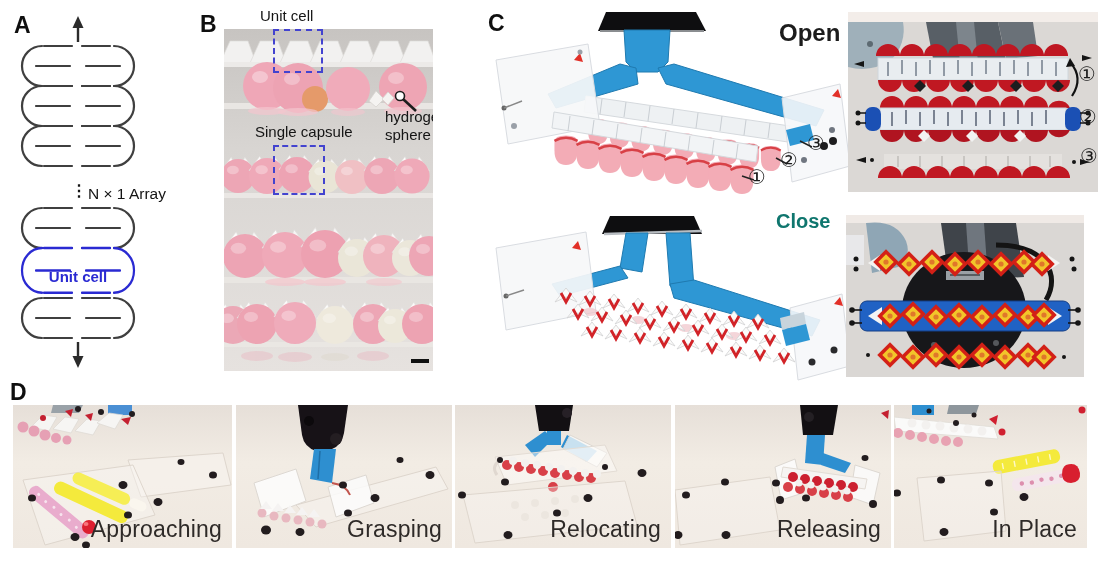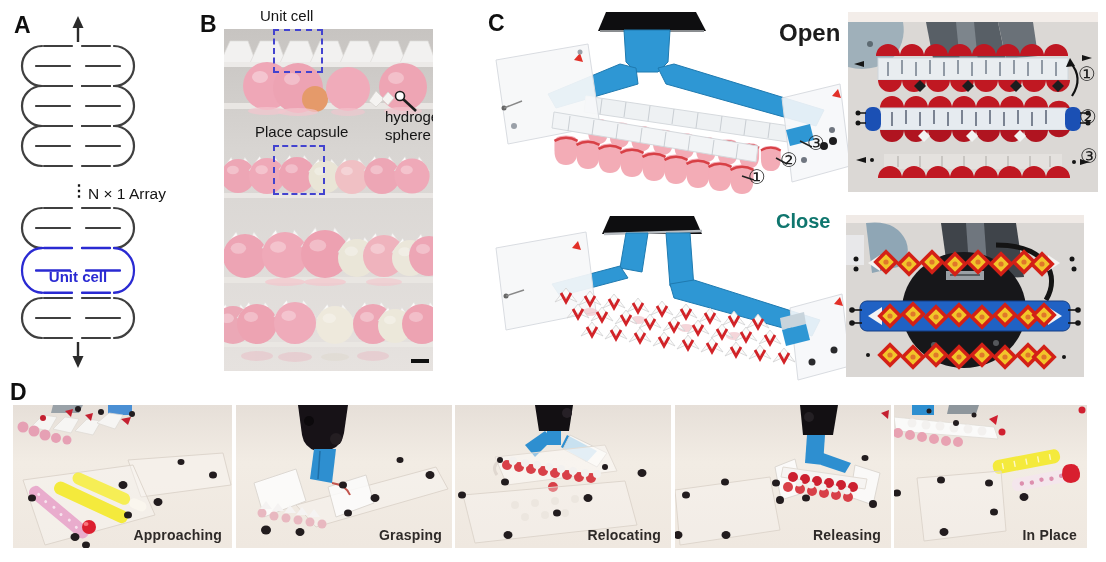--- a/index.html
+++ b/index.html
@@ -2,21 +2,21 @@
 <html><head>
 <meta charset="utf-8">
 <style>
   html,body{margin:0;padding:0;background:#fff;}
   #fig{position:relative;width:1106px;height:562px;background:#fff;overflow:hidden;
        font-family:"Liberation Sans",sans-serif;}
   .abs{position:absolute;}
   .plabel{position:absolute;font-weight:700;font-size:23px;color:#0f0f0f;line-height:1;}
   .smalltext{position:absolute;font-size:15px;color:#141414;line-height:1.1;}
   .photo{position:absolute;overflow:hidden;background:#dcd9d6;}
-  .cap{position:absolute;right:10px;bottom:5px;font-size:14px;font-weight:700;color:#2e2a28;
+  .cap{position:absolute;right:10px;bottom:5px;font-size:23px;font-weight:400;color:#2e2a28;
        letter-spacing:.2px;}
   .callout{position:absolute;font-family:"DejaVu Sans",sans-serif;font-size:20px;color:#1c1c1c;
        line-height:1;}
   .dashedbox{position:absolute;border:2px dashed #4343cf;}
   .scalebar{position:absolute;background:#111;}
   .unitcellA{position:absolute;color:#2a2ad2;font-size:15px;font-weight:700;text-align:center;}
   svg{display:block;}
 </style>
 </head>
 <body>
@@ -143,21 +143,21 @@
 
       <g opacity="0.45">
         <ellipse cx="33" cy="327" rx="16" ry="5" fill="#e9b9c2"></ellipse>
         <ellipse cx="71" cy="328" rx="17" ry="5" fill="#e9b9c2"></ellipse>
         <ellipse cx="111" cy="328" rx="14" ry="4" fill="#ddd8cc"></ellipse>
         <ellipse cx="149" cy="327" rx="16" ry="5" fill="#e9b9c2"></ellipse>
       </g>
     </svg>
     <div class="dashedbox" style="left:49px;top:0px;width:46px;height:40px"></div>
     <div class="dashedbox" style="left:49px;top:116px;width:48px;height:46px"></div>
-    <span class="smalltext" style="left:31px;top:95px">Place capsule</span>
+    <span class="smalltext" style="left:31px;top:95px">Single capsule</span>
     <span class="smalltext" style="left:161px;top:80px">hydrogel</span>
     <span class="smalltext" style="left:161px;top:98px">sphere</span>
     <div class="scalebar" style="left:187px;top:330px;width:18px;height:4px"></div>
   </div>
 
   <span class="plabel" style="left:488px;top:12px">C</span>
   <span class="smalltext" style="left:779px;top:20px;font-size:24px;font-weight:700;color:#1c1c1c">Open</span>
   <span class="smalltext" style="left:776px;top:210px;font-size:20px;font-weight:700;color:#0f766e">Close</span>
 
   <svg class="abs" style="left:490px;top:10px" width="370" height="190" viewBox="0 0 370 190">

